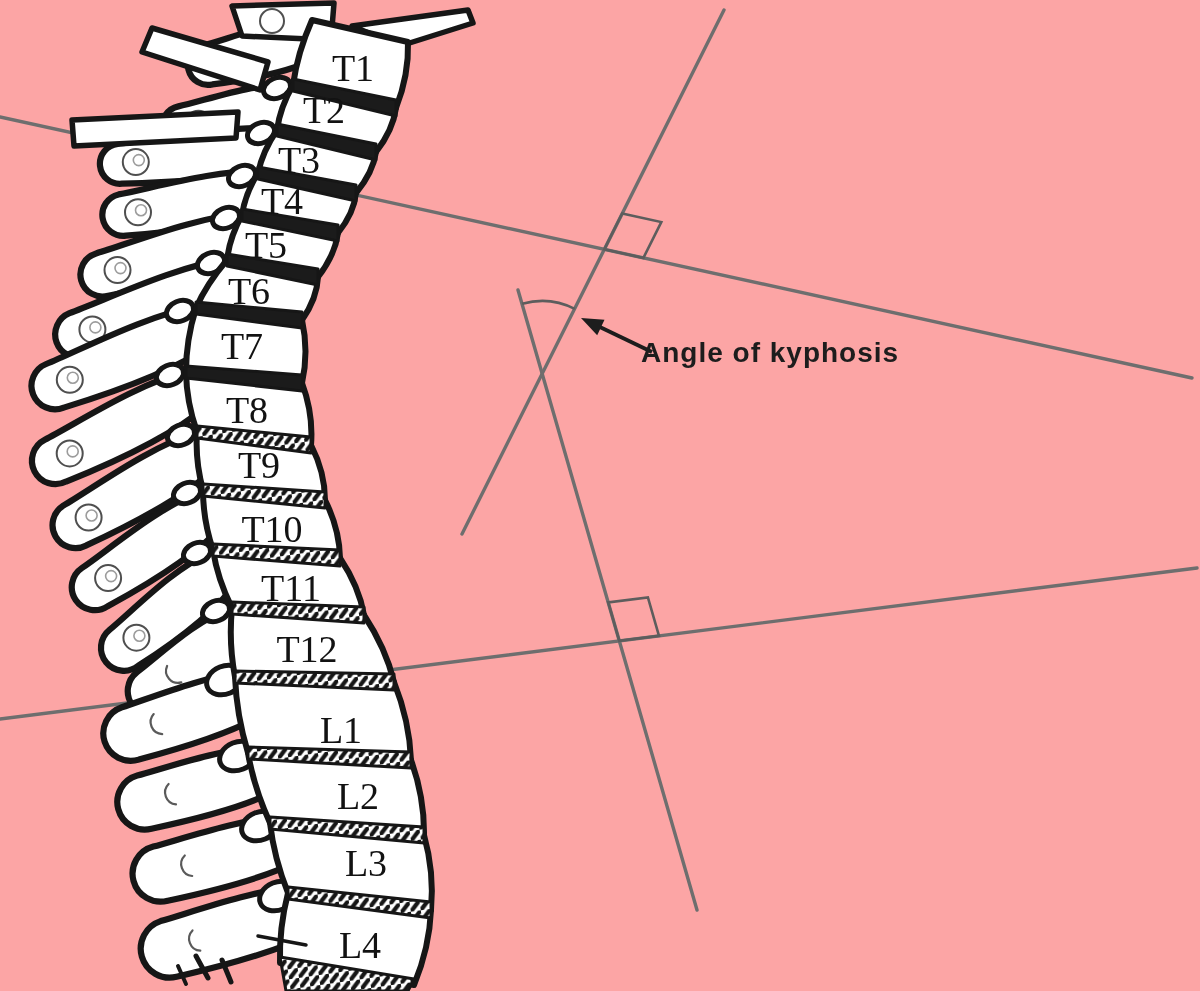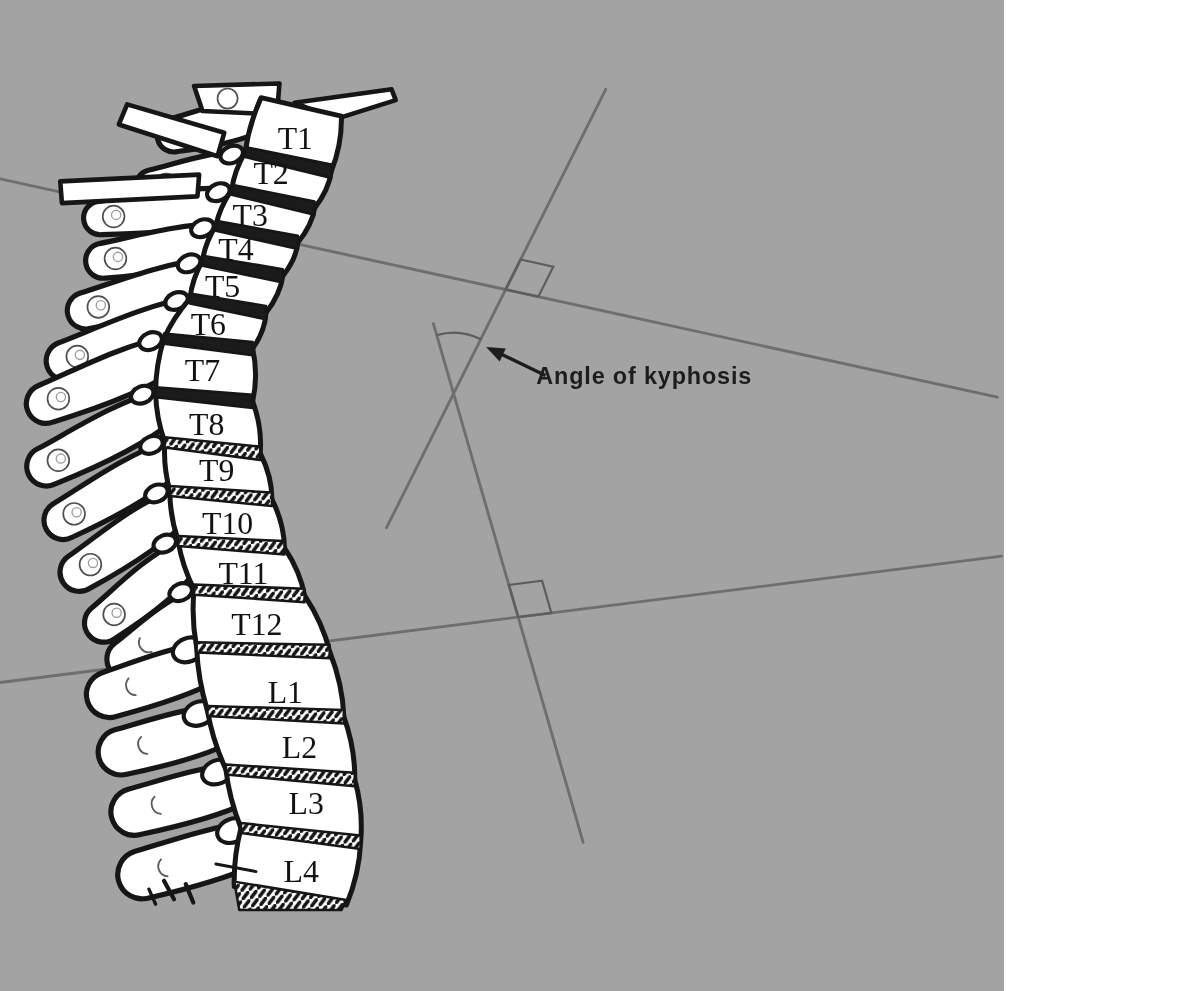--- a/index.html
+++ b/index.html
@@ -1,16 +1,16 @@
 <!DOCTYPE html>
 <html><head>
 <meta charset="utf-8">
 <style>
   html,body{margin:0;padding:0;background:#fff;}
-  .stage{position:relative;width:1004px;height:991px;background:#a3a3a3;overflow:hidden;}
+  .stage{position:relative;width:1200px;height:991px;background:#fca5a5;overflow:hidden;}
   .stage svg{position:absolute;left:0;top:0;width:100%;height:100%;}
   text{user-select:none;}
 </style>
 </head>
 <body>
 
 <div class="stage">
   <svg id="diagram" xmlns="http://www.w3.org/2000/svg" viewBox="0 0 1200 991">
       <defs>
         <pattern id="hatch" width="10" height="10" patternUnits="userSpaceOnUse" patternTransform="rotate(-8)">

